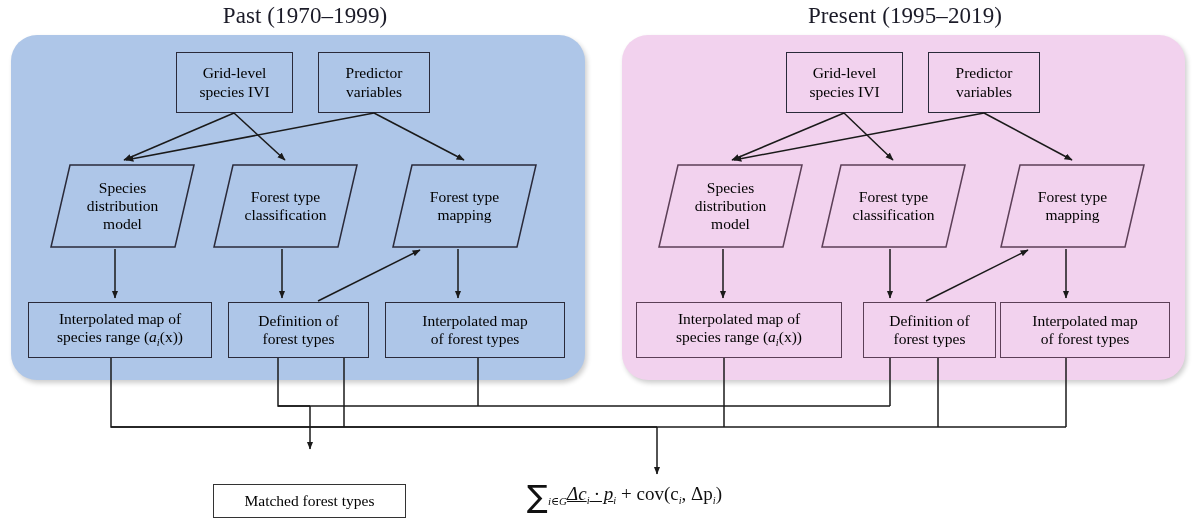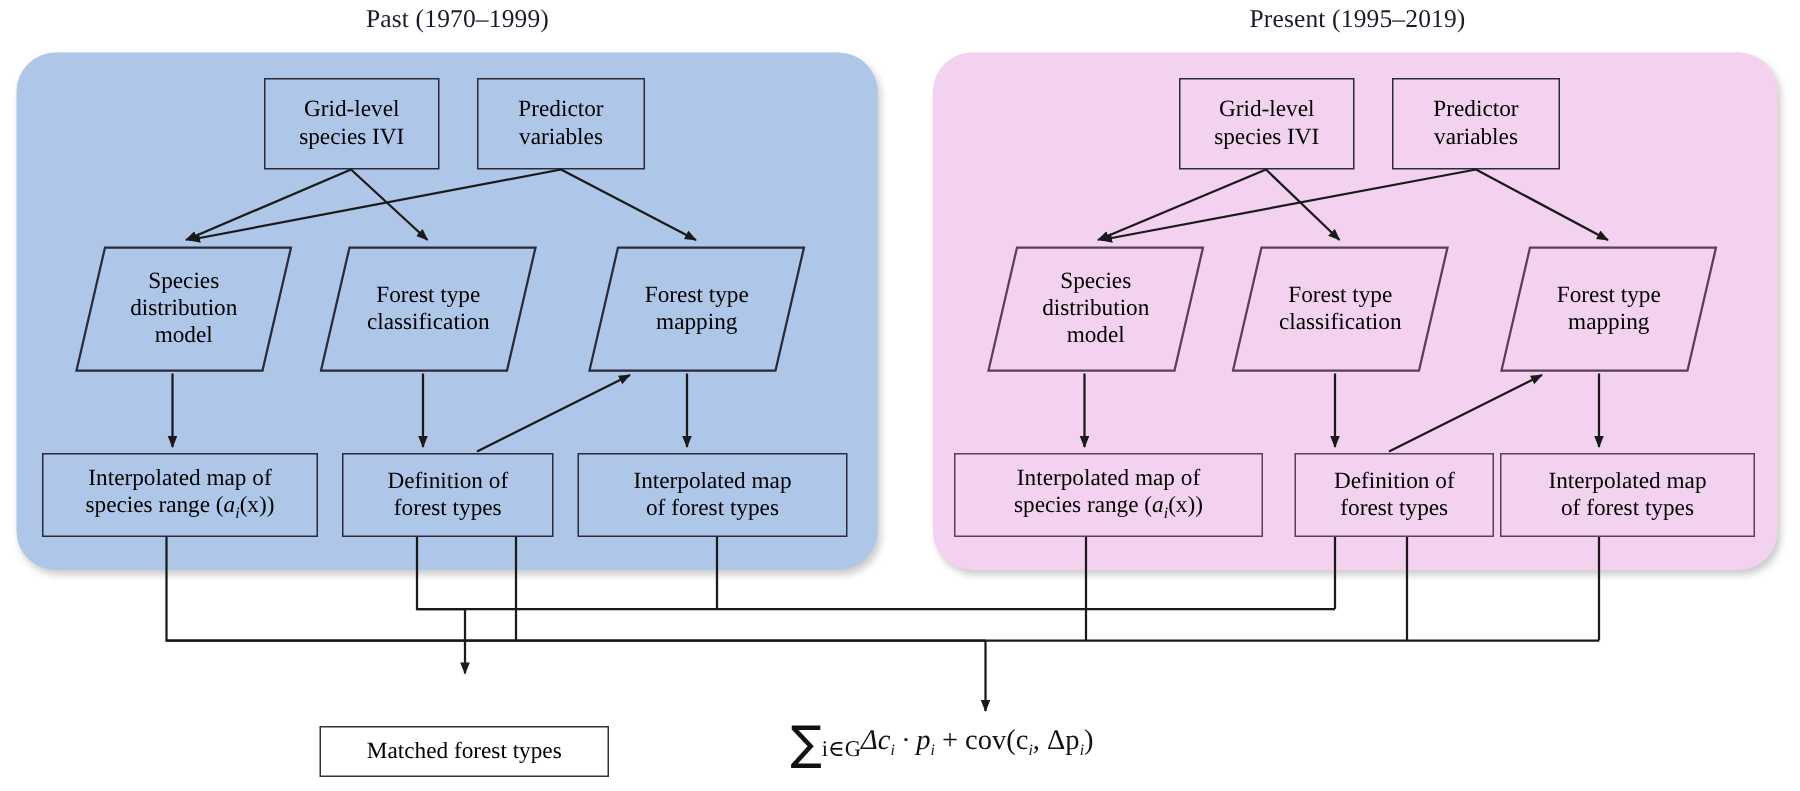--- a/index.html
+++ b/index.html
@@ -17,21 +17,21 @@
     position:absolute;
     border-radius:26px;
     box-shadow:2px 3px 5px rgba(0,0,0,0.20);
   }
   .panel.past{background:#aec6e8;}
   .panel.present{background:#f2d2ee;}
 
   .ptitle{
     position:absolute;
     text-align:center;
-    font-size:17px;
+    font-size:23px;
     color:#1b1b28;
     white-space:nowrap;
     letter-spacing:.1px;
   }
 
   .node{
     position:absolute;
     box-sizing:border-box;
     display:flex;
     align-items:center;
@@ -52,23 +52,23 @@
     display:flex;align-items:center;justify-content:center;
     text-align:center;line-height:1.18;font-size:15.5px;color:#000;
   }
   .formula{
     position:absolute;
     font-size:19px;
     color:#111;
     white-space:nowrap;
     font-family:"Liberation Serif","DejaVu Serif",serif;
   }
-  .formula i{font-style:italic;}
+  .formula i{font-style:italic;text-decoration:underline;}
   .sumglyph{font-size:31px;vertical-align:-7px;font-family:"DejaVu Sans",sans-serif;}
-  .sub{font-size:15px;vertical-align:-5px;}
+  .sub{font-size:11px;vertical-align:-5px;font-style:italic;}
   .subi{font-size:10.5px;vertical-align:-4px;font-style:italic;}
 </style>
 </head>
 <body>
 
 <div id="stage">
 
   <div class="panel past" style="left:11px;top:35px;width:574px;height:345px;"></div>
   <div class="panel present" style="left:622px;top:35px;width:563px;height:345px;"></div>
 

